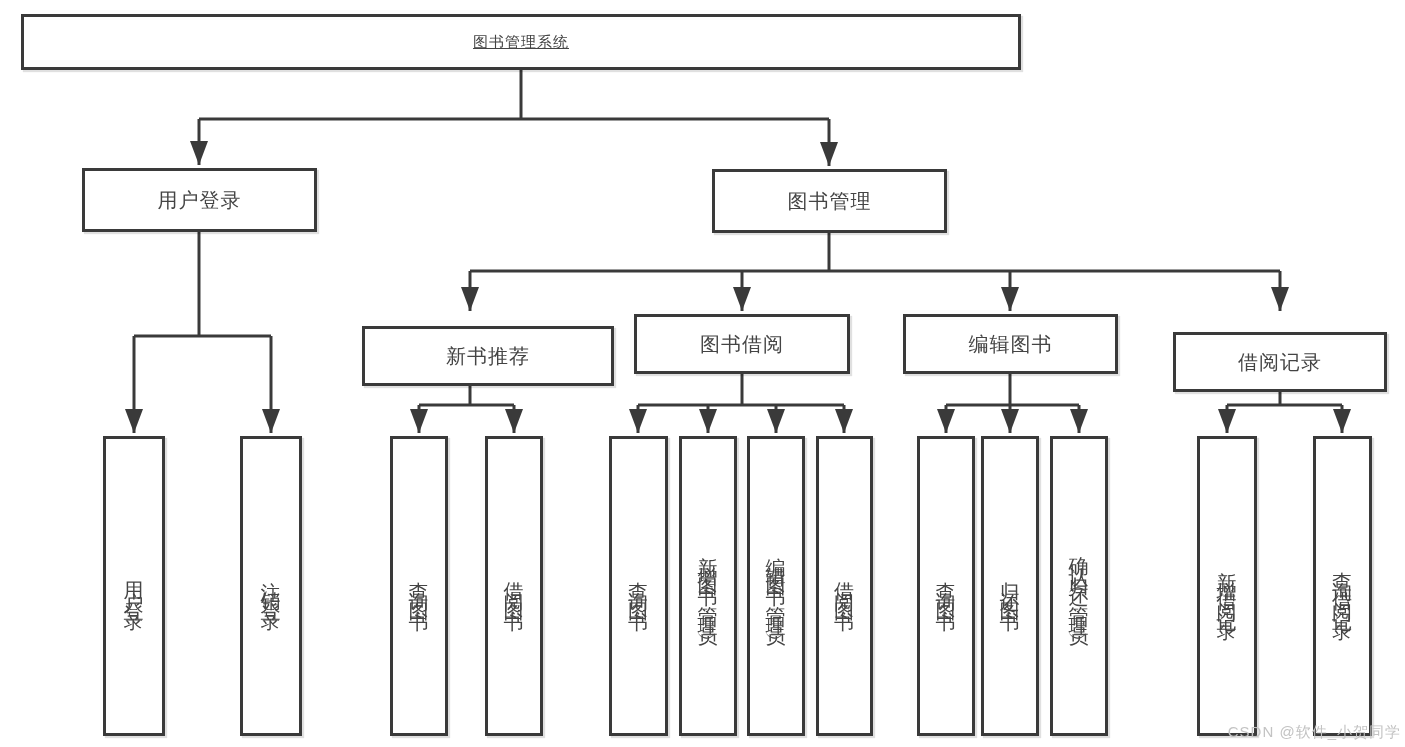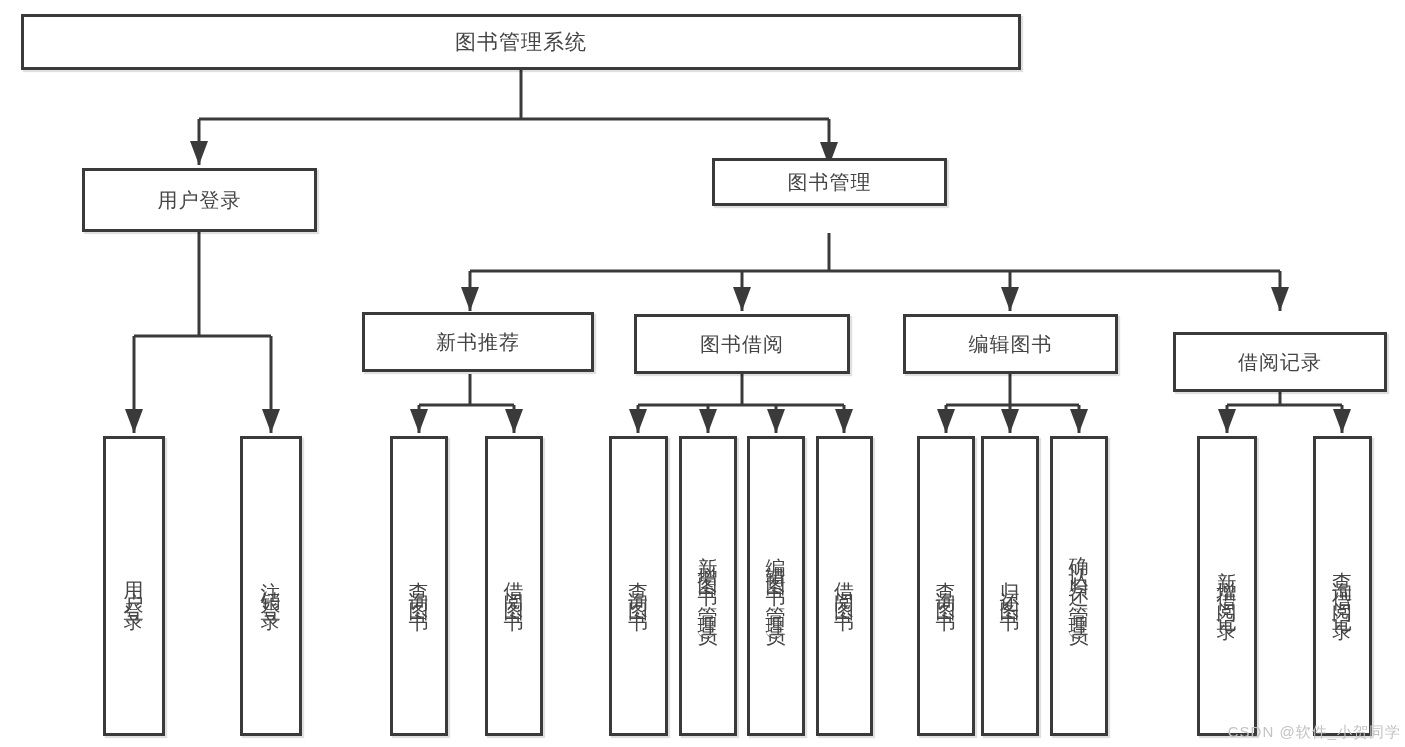--- a/index.html
+++ b/index.html
@@ -38,21 +38,21 @@
     display: flex;
     align-items: center;
     justify-content: center;
     box-shadow: 2px 2px 1px rgba(0,0,0,0.12);
   }
   .box.h {
     font-size: 20px;
     letter-spacing: 1px;
     white-space: nowrap;
   }
-  .box.root { font-size: 21px; }
+  .box.root { font-size: 15px; text-decoration: underline; }
   .box.v {
     font-size: 20px;
     writing-mode: vertical-lr;
     letter-spacing: 10px;
     line-height: 1.1;
     white-space: nowrap;
   }
   .watermark {
     position: absolute;
     right: 4px;
@@ -123,23 +123,23 @@
       <path class="ln ar" d="M1079,405 V433"></path>
 
       <path class="ln ar" d="M1227,405 V433"></path>
       <path class="ln ar" d="M1342,405 V433"></path>
     </g>
   </svg>
 
   <div class="box h root" style="left:21px;top:14px;width:1000px;height:56px">图书管理系统</div>
 
   <div class="box h" style="left:82px;top:168px;width:235px;height:64px">用户登录</div>
-  <div class="box h" style="left:712px;top:158px;width:235px;height:48px">图书管理</div>
+  <div class="box h" style="left:712px;top:169px;width:235px;height:64px">图书管理</div>
 
-  <div class="box h" style="left:362px;top:312px;width:232px;height:60px">新书推荐</div>
+  <div class="box h" style="left:362px;top:326px;width:252px;height:60px">新书推荐</div>
   <div class="box h" style="left:634px;top:314px;width:216px;height:60px">图书借阅</div>
   <div class="box h" style="left:903px;top:314px;width:215px;height:60px">编辑图书</div>
   <div class="box h" style="left:1173px;top:332px;width:214px;height:60px">借阅记录</div>
 
   <div class="box v" style="left:103px;top:436px;width:62px;height:300px">用户登录</div>
   <div class="box v" style="left:240px;top:436px;width:62px;height:300px">注销登录</div>
 
   <div class="box v" style="left:390px;top:436px;width:58px;height:300px">查询图书</div>
   <div class="box v" style="left:485px;top:436px;width:58px;height:300px">借阅图书</div>
 

